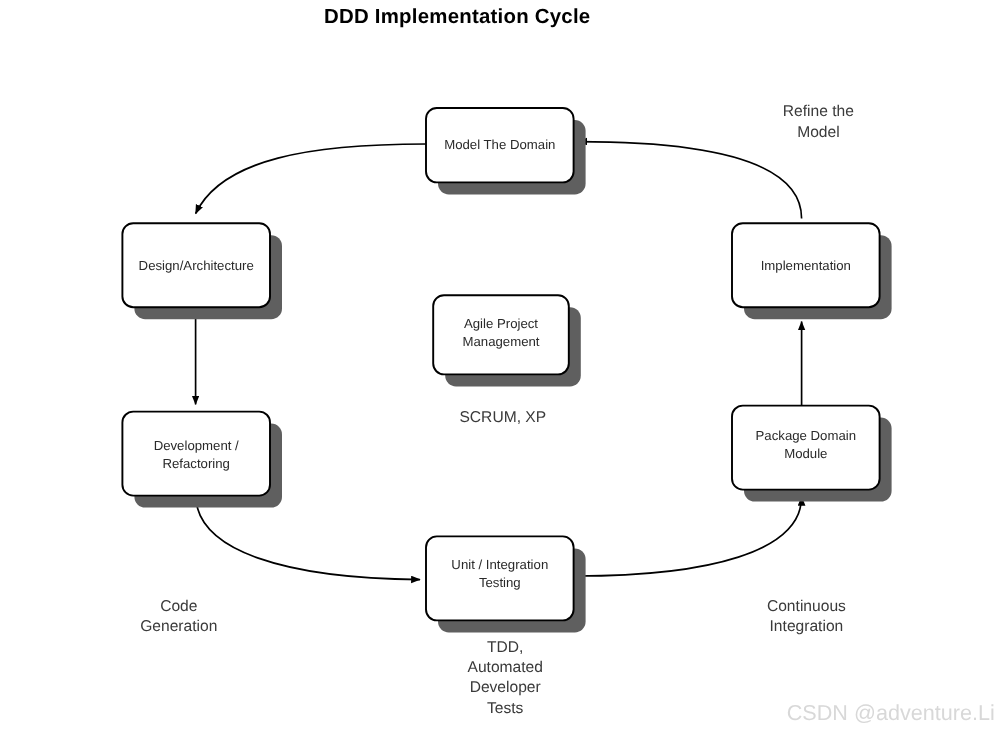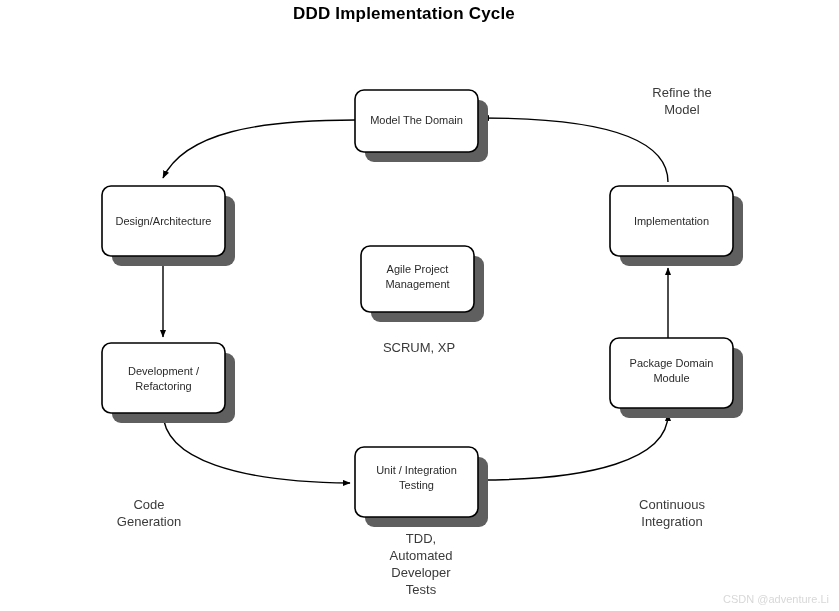--- a/index.html
+++ b/index.html
@@ -17,21 +17,20 @@
   #diagram-title {
     position: absolute;
     top: 4px;
     left: 0;
     width: 762px;
     text-align: center;
     font-size: 17px;
     font-weight: bold;
     color: #000000;
     letter-spacing: 0.2px;
-    padding-left: 23px;
   }
   #flow-canvas {
     position: absolute;
     top: 0;
     left: 0;
   }
   .node-label {
     font-family: "Liberation Sans", sans-serif;
     font-size: 11px;
     fill: #2a2a2a;
@@ -54,21 +53,21 @@
   }
   .flow-line {
     fill: none;
     stroke: #000000;
     stroke-width: 1.4;
   }
   .watermark {
     position: absolute;
     right: 10px;
     bottom: 6px;
-    font-size: 11px;
+    font-size: 18px;
     color: #d8d8d8;
     font-family: "Liberation Sans", sans-serif;
     white-space: nowrap;
   }
 </style>
 </head>
 <body>
 
 <div id="diagram-title">DDD Implementation Cycle</div>
 

